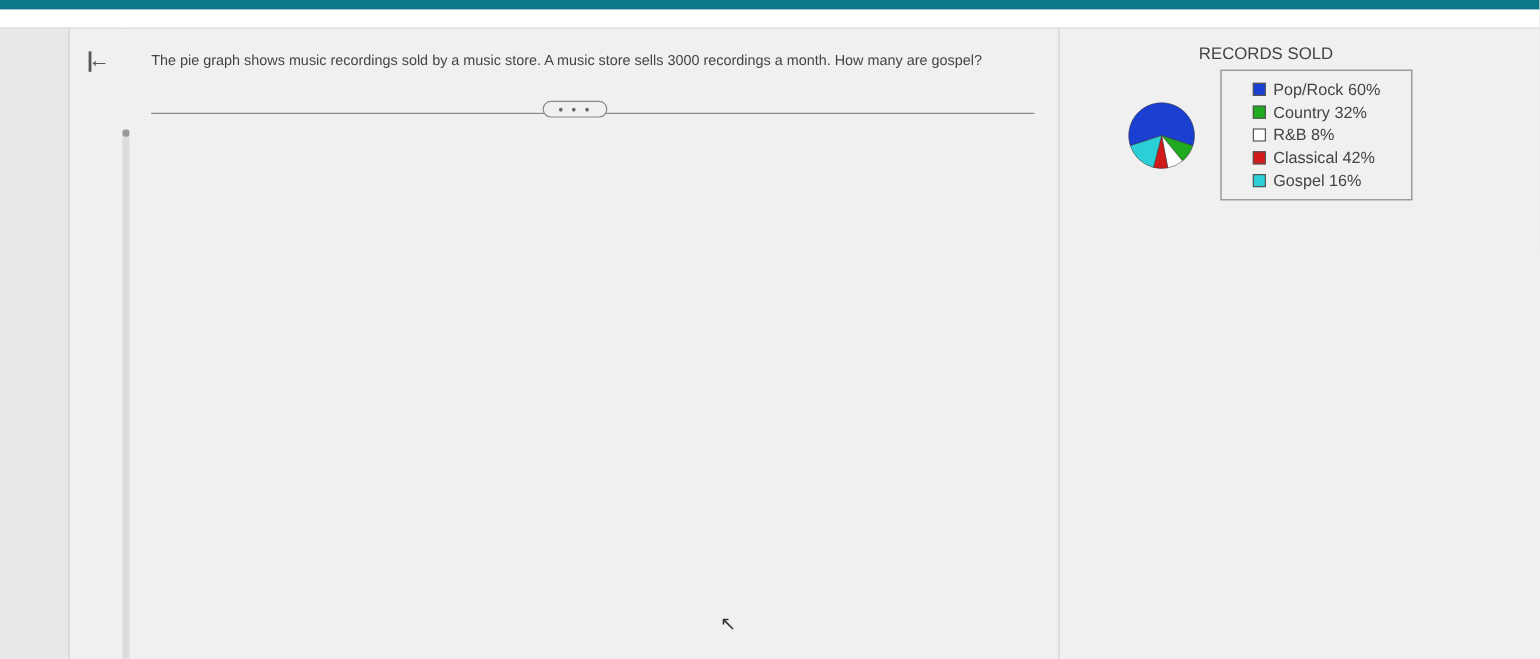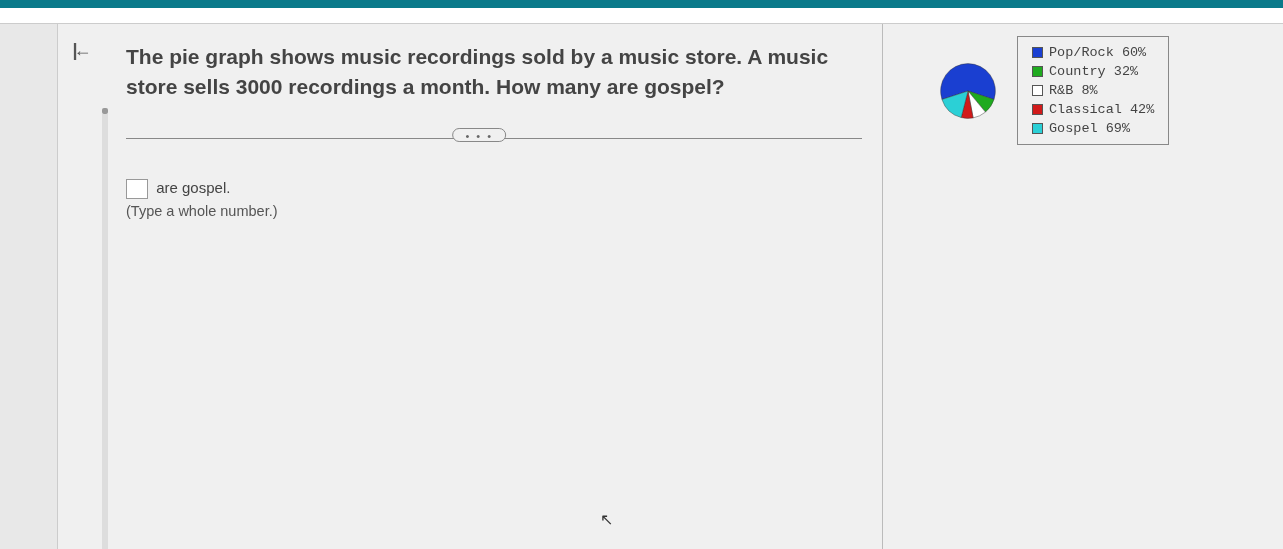--- a/index.html
+++ b/index.html
@@ -60,23 +60,22 @@
       top: -6px;
     }
     .question-col {
       flex: 1;
       padding: 18px 20px 0 18px;
       position: relative;
       background: #f0f0f0;
     }
     .question-text {
       color: #444;
-      font-size: 21px;
+      font-size: 12px;
       line-height: 1.45;
-      font-weight: bold;
     }
     .divider-row {
       margin-top: 28px;
       position: relative;
       height: 14px;
     }
     .divider-line {
       border-top: 1px solid #888;
       width: 100%;
       position: absolute;
@@ -142,23 +141,22 @@
     }
     .pie-wrap {
       width: 74px;
       height: 74px;
       position: relative;
       margin-top: 18px;
     }
     .pie-wrap svg { width: 100%; height: 100%; }
     .legend-box {
       border: 1px solid #888;
-      padding: 6px 14px;
-      background: #f0f0f0;
-      font-family: Liberation Mono, monospace;
+      padding: 6px 26px;
+      background: #f0f0f0;
     }
     .legend-item {
       display: flex;
       align-items: center;
       gap: 6px;
       font-size: 13.5px;
       color: #444;
       padding: 2px 0;
     }
     .swatch {
@@ -196,33 +194,27 @@
 
   <div class="question-col">
 
     <div class="question-text">The pie graph shows music recordings sold by a music store. A music store sells 3000 recordings a month. How many are gospel?</div>
 
     <div class="divider-row">
       <div class="divider-line"></div>
       <div class="ellipsis-pill">• • •</div>
     </div>
 
-    <div class="answer-block">
-      <div class="answer-line">
-        <input class="answer-input" type="text" style="">
-        <span> are gospel.</span>
-      </div>
-      <div class="hint-text">(Type a whole number.)</div>
-    </div>
 
   </div>
 
   <div class="vert-sep"></div>
 
   <div class="right-col">
+    <div class="chart-title">RECORDS SOLD</div>
     <div class="chart-row">
       <div class="pie-wrap">
         <svg viewBox="0 0 100 100" id="pie-svg">
             <path d="M 50 50 L 14.810908897079322 61.43362879187306 A 37 37 0 1 1 85.18909110292068 61.433628791873055 Z" fill="#1a3fd1" stroke="#333" stroke-width="0.6"></path>
             <path d="M 50 50 L 85.18909110292068 61.433628791873055 A 37 37 0 0 1 73.58468762070153 78.5089899827042 Z" fill="#1faa1f" stroke="#333" stroke-width="0.6"></path>
             <path d="M 50 50 L 73.58468762070153 78.5089899827042 A 37 37 0 0 1 56.93310863967181 86.34462827696149 Z" fill="#ffffff" stroke="#333" stroke-width="0.6"></path>
             <path d="M 50 50 L 56.93310863967181 86.34462827696149 A 37 37 0 0 1 40.79847417490037 85.83757696175935 Z" fill="#d11a1a" stroke="#333" stroke-width="0.6"></path>
             <path d="M 50 50 L 40.79847417490037 85.83757696175935 A 37 37 0 0 1 14.810908897079322 61.43362879187306 Z" fill="#2bd0d6" stroke="#333" stroke-width="0.6"></path>
           </svg>
       </div>
@@ -238,21 +230,21 @@
           <div class="legend-item">
             <span class="swatch" style="background: rgb(255, 255, 255);"></span>
             <span>R&amp;B 8%</span>
           </div>
           <div class="legend-item">
             <span class="swatch" style="background: rgb(209, 26, 26);"></span>
             <span>Classical 42%</span>
           </div>
           <div class="legend-item">
             <span class="swatch" style="background: rgb(43, 208, 214);"></span>
-            <span>Gospel 69%</span>
+            <span>Gospel 16%</span>
           </div>
         </div>
     </div>
   </div>
 
 </div>
 
 <div class="cursor">↖</div>
 
 </body></html>

